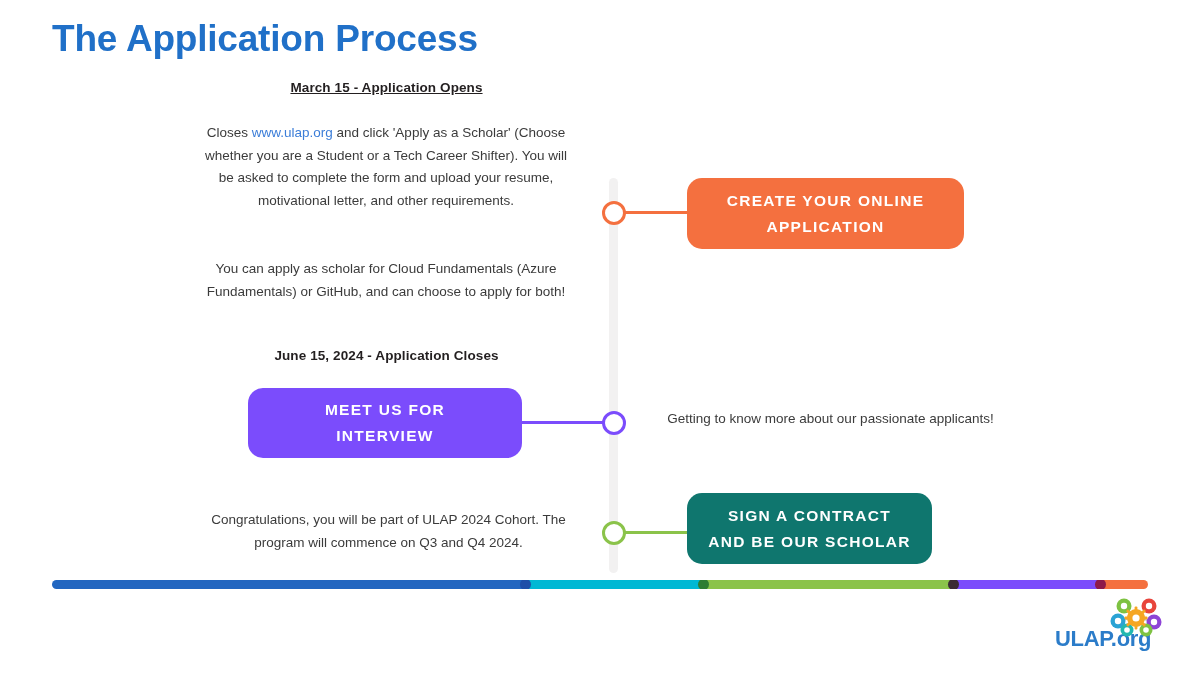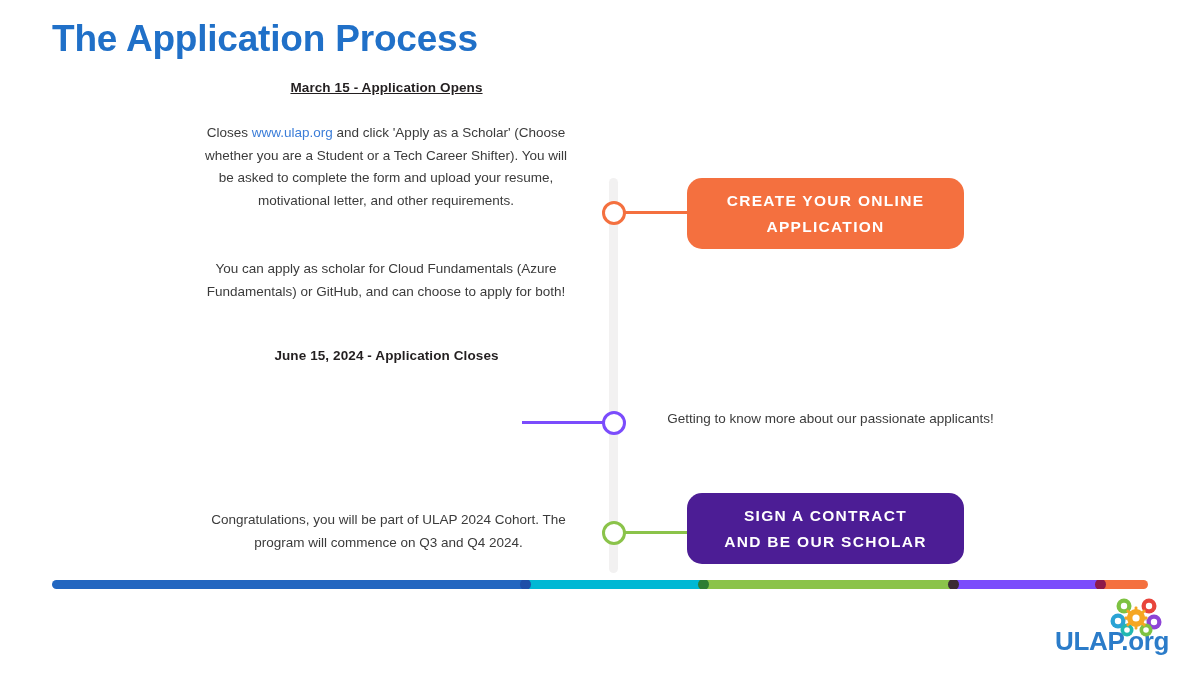--- a/index.html
+++ b/index.html
@@ -138,21 +138,21 @@
     position: absolute;
     left: 1055px;
     top: 597px;
     width: 110px;
     height: 58px;
   }
   .logo-text {
     position: absolute;
     left: 0;
     top: 29px;
-    font-size: 26px;
+    font-size: 22px;
     font-weight: bold;
     color: #2b7cc9;
     letter-spacing: -0.3px;
   }
   .logo-mark {
     position: absolute;
     left: 53px;
     top: 0;
     width: 56px;
     height: 40px;
@@ -180,32 +180,38 @@
 
   <div class="callout orange" style="left: 687px; top: 178px; width: 277px; height: 71px; background: rgb(244, 112, 63);">
     <div>
       <span>CREATE YOUR ONLINE</span>
       <span>APPLICATION</span>
     </div>
   </div>
 
   <div class="date-label" style="left:240px; top:348px; width:293px;">June 15, 2024 - Application Closes</div>
 
+  <div class="callout purple" style="left: 248px; top: 388px; width: 274px; height: 70px; background: rgb(123, 76, 252);">
+    <div>
+      <span>MEET US FOR</span>
+      <span>INTERVIEW</span>
+    </div>
+  </div>
 
   <div class="connector purple" style="left: 522px; top: 421px; width: 84px; background: rgb(123, 76, 252);"></div>
   <div class="marker purple" style="left: 602px; top: 411px; border-color: rgb(123, 76, 252);"></div>
 
   <div class="body-text" style="left:664px; top:408px; width:333px;">Getting to know more about our passionate applicants!</div>
 
   <div class="body-text" style="left:185px; top:509px; width:407px;">Congratulations, you will be part of ULAP 2024 Cohort. The program will commence on Q3 and Q4 2024.</div>
 
   <div class="connector green" style="left: 624px; top: 531px; width: 70px; background: rgb(139, 195, 74);"></div>
   <div class="marker green" style="left: 602px; top: 521px; border-color: rgb(139, 195, 74);"></div>
 
-  <div class="callout green" style="left: 687px; top: 493px; width: 277px; height: 71px; background: #4c1d95;">
+  <div class="callout green" style="left: 687px; top: 493px; width: 245px; height: 71px; background: #0f766e;">
     <div>
       <span>SIGN A CONTRACT</span>
       <span>AND BE OUR SCHOLAR</span>
     </div>
   </div>
 
   <div class="bottom-bar" id="bottom-bar">
       <div class="bar-seg" style="left: 0px; width: 472px; background: rgb(34, 102, 192);"></div>
       <div class="bar-seg" style="left: 472px; width: 178px; background: rgb(0, 184, 212);"></div>
       <div class="bar-seg" style="left: 650px; width: 250px; background: rgb(139, 195, 74);"></div>

